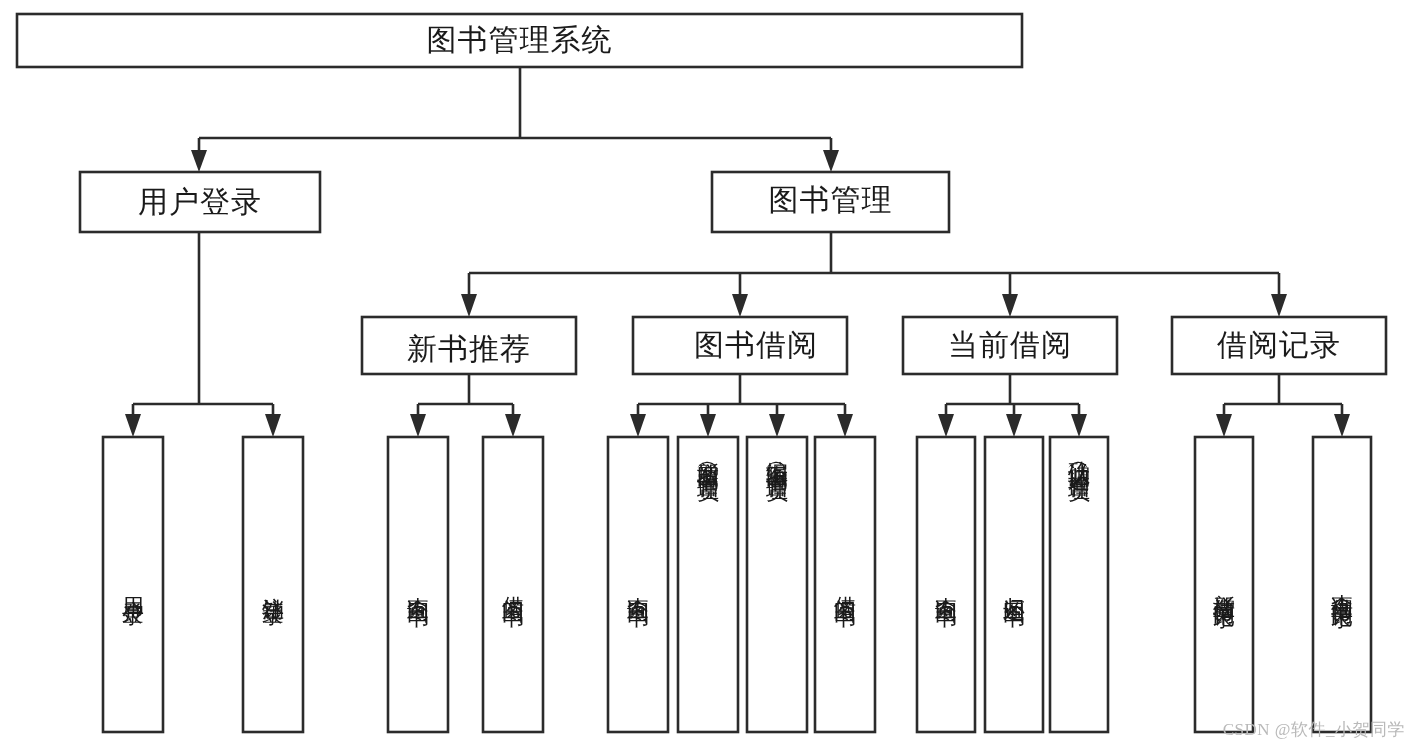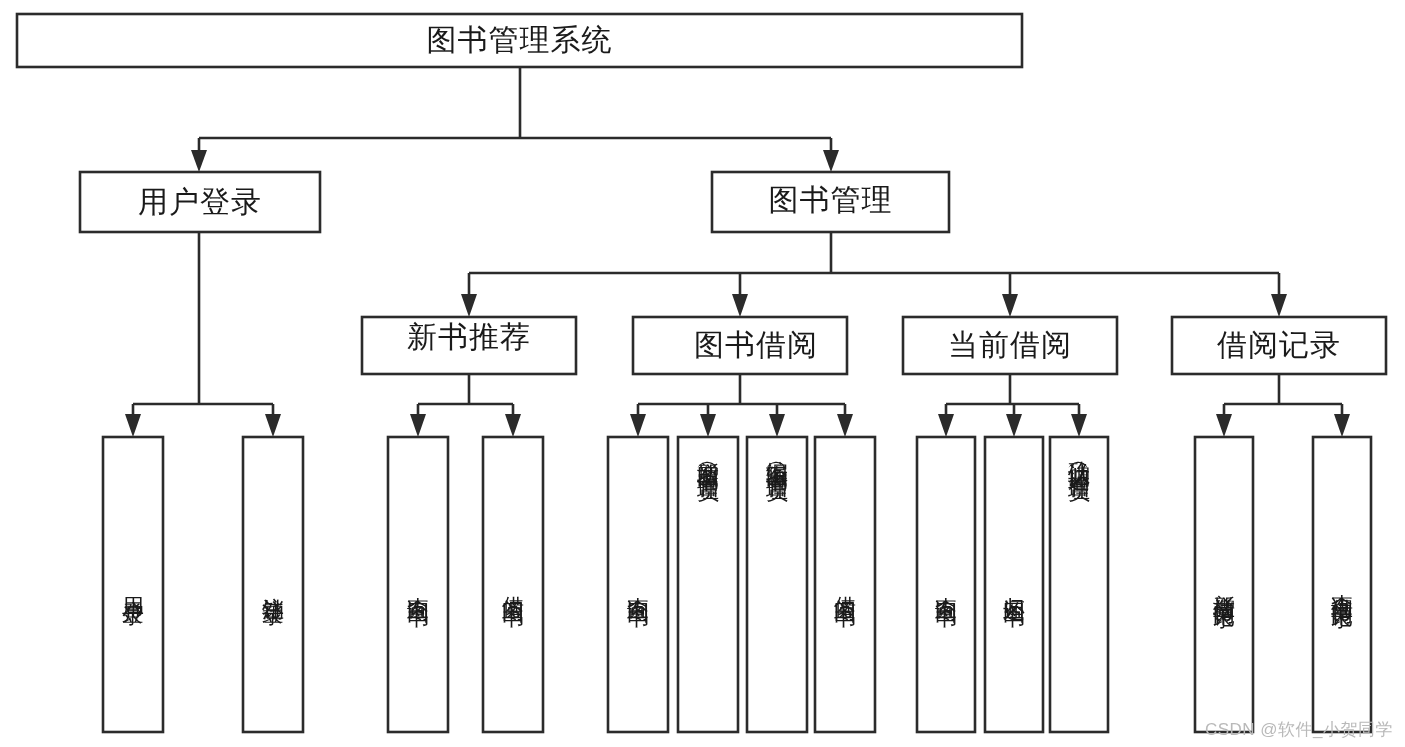--- a/index.html
+++ b/index.html
@@ -70,23 +70,23 @@
   }
   .h-text {
     font-family: "DejaVu Sans", "Liberation Sans", sans-serif;
     font-size: 30px;
     color: #1a1a1a;
     letter-spacing: 1px;
     white-space: nowrap;
   }
   .watermark {
     position: absolute;
-    right: 12px;
+    right: 0;
     bottom: 6px;
-    font-family: Liberation Sans, sans-serif;
+    font-family: Liberation Serif, serif;
     font-size: 17px;
     color: #b9b9b9;
     letter-spacing: 0.5px;
     white-space: nowrap;
   }
 </style>
 </head>
 <body>
 
 <div id="diagram-root">
@@ -204,21 +204,21 @@
   </div>
 
   <div class="h-label-wrap" style="left:80px; top:172px; width:240px; height:60px;">
     <span class="h-text">用户登录</span>
   </div>
 
   <div class="h-label-wrap" style="left:712px; top:172px; width:237px; height:56px;">
     <span class="h-text">图书管理</span>
   </div>
 
-  <div class="h-label-wrap" style="left:362px; top:305px; width:214px; height:65px;">
+  <div class="h-label-wrap" style="left:362px; top:317px; width:214px; height:65px;">
     <span class="h-text">新书推荐</span>
   </div>
 
   <div class="h-label-wrap" style="left:633px; top:317px; width:246px; height:57px;">
     <span class="h-text">图书借阅</span>
   </div>
 
   <div class="h-label-wrap" style="left:903px; top:317px; width:214px; height:57px;">
     <span class="h-text">当前借阅</span>
   </div>

